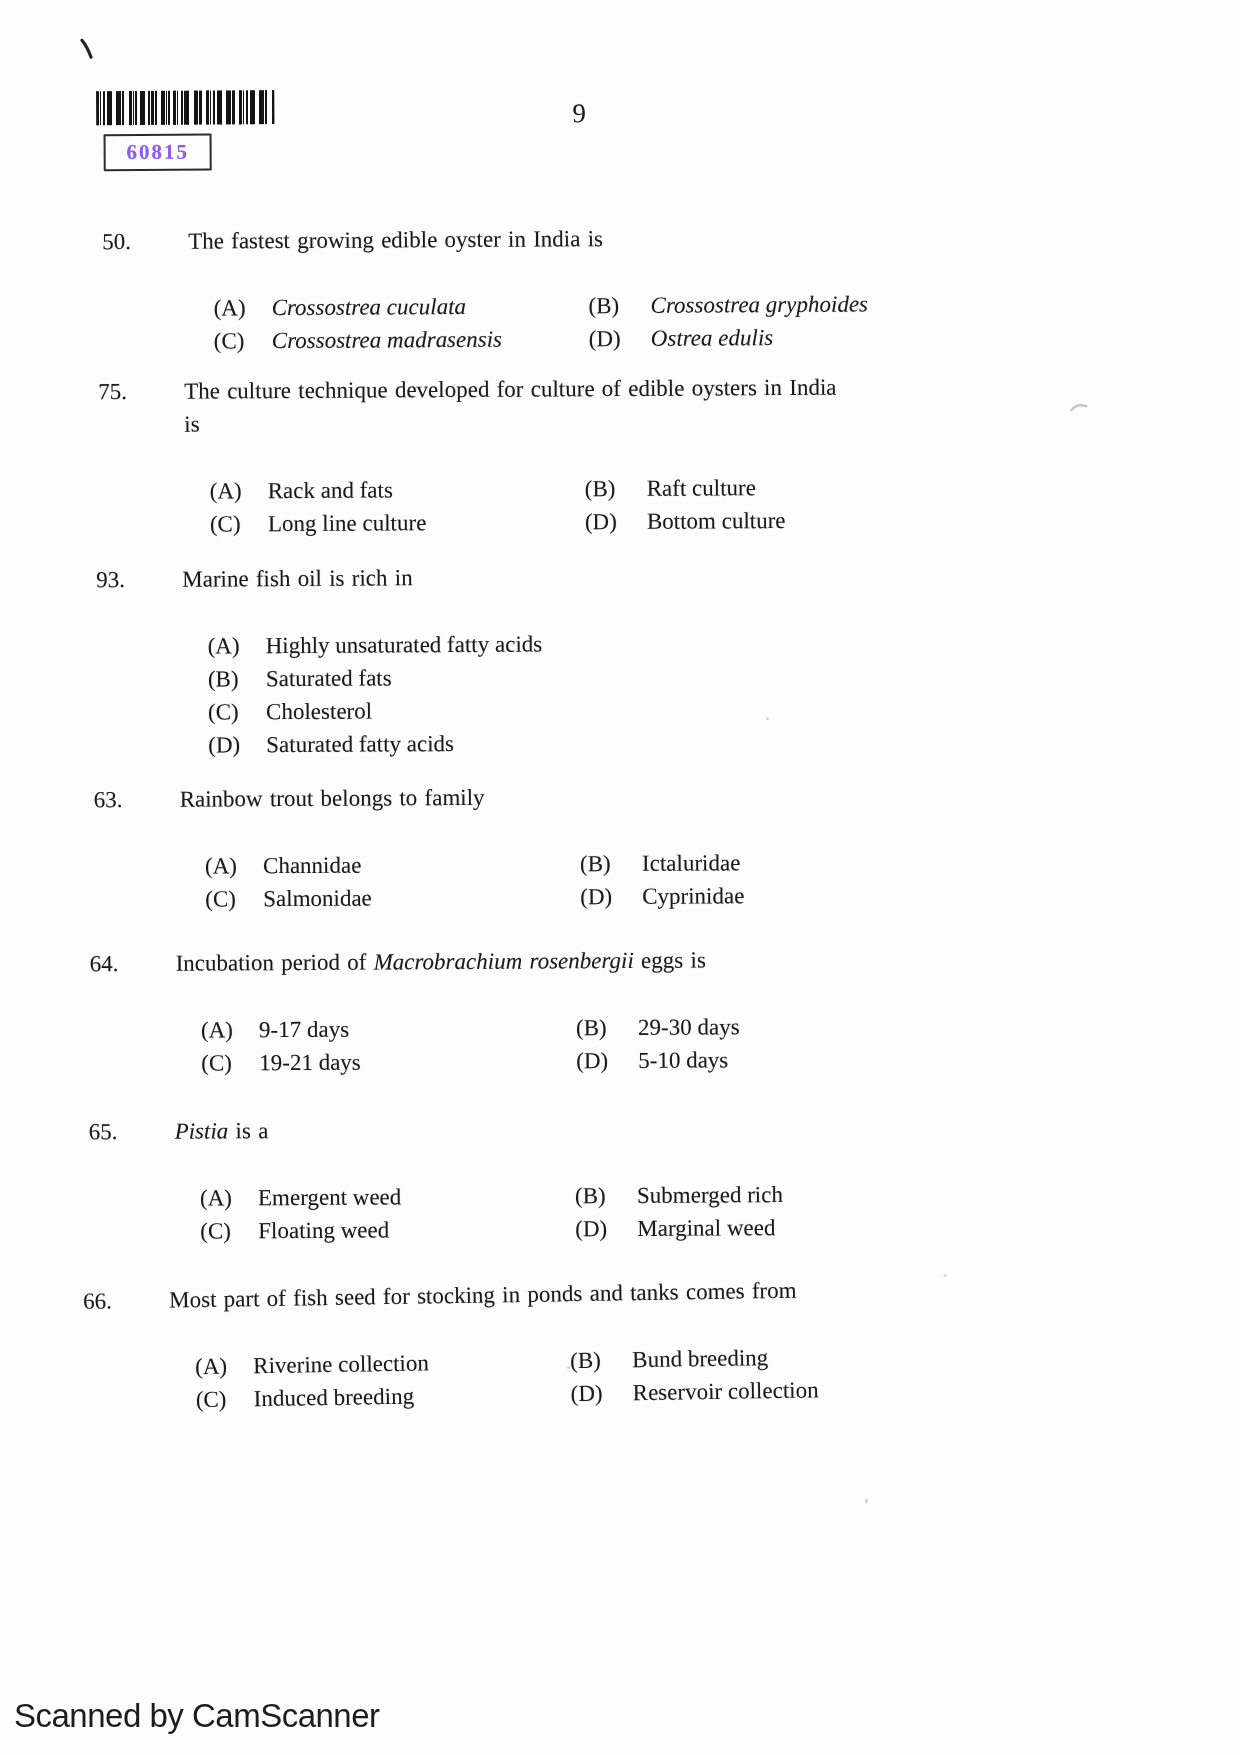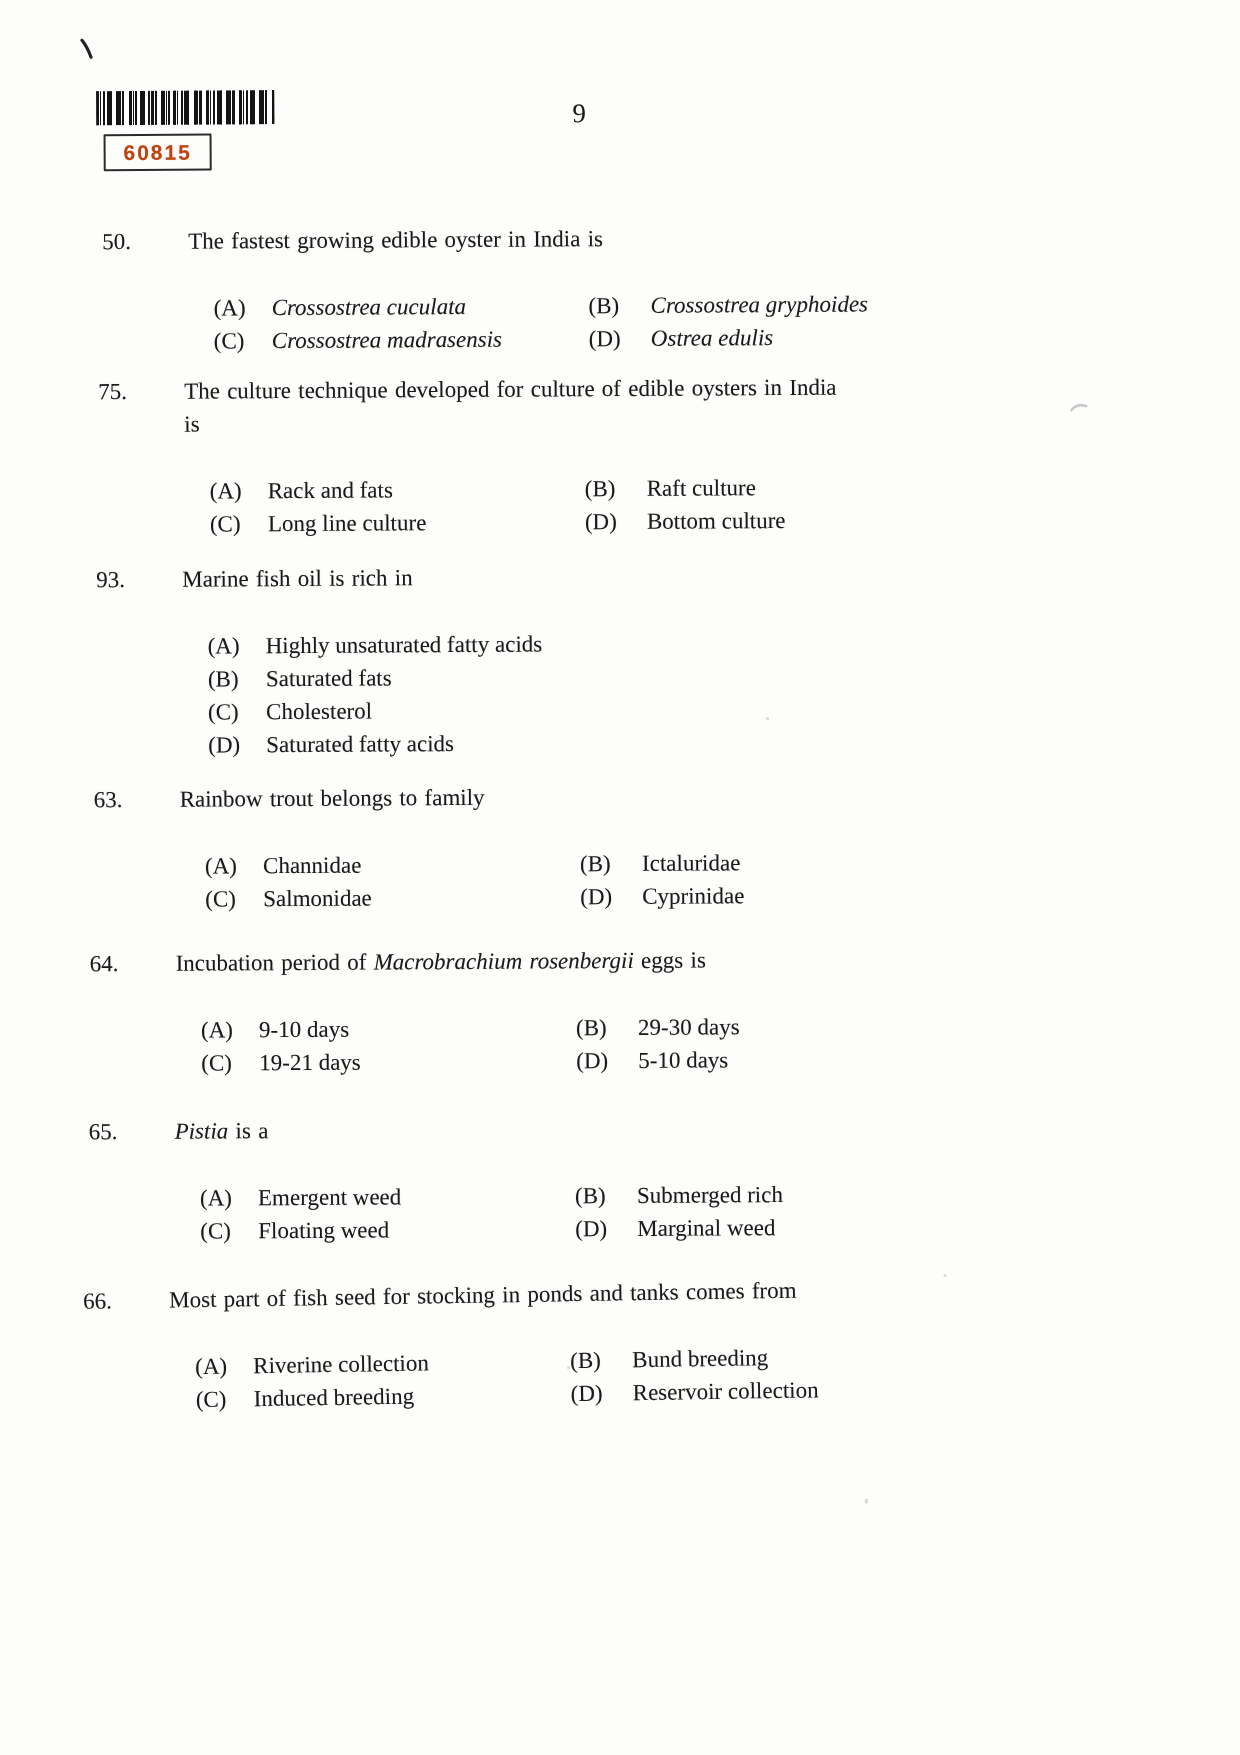--- a/index.html
+++ b/index.html
@@ -29,23 +29,23 @@
     background:
       repeating-linear-gradient(90deg, #141414 0 2px, transparent 2px 7px, #141414 7px 9px, transparent 9px 13px),
       repeating-linear-gradient(90deg, #141414 0 3px, transparent 3px 4px, #141414 4px 5px, transparent 5px 11px);
   }
   .code-box {
     position: absolute; left: 107px; top: 131px;
     width: 104px; height: 33px;
     border: 2px solid #2c2c2c;
     border-radius: 1px;
     display: flex; align-items: center; justify-content: center;
-    font-family: Liberation Sans, sans-serif;
+    font-family: Liberation Serif, serif;
     font-weight: bold; font-size: 21px; letter-spacing: 2px;
-    color: #c2410c;
+    color: #8b5cf6;
   }
   .page-number {
     position: absolute; left: 576px; top: 98px;
     font-size: 27px;
   }
   
   .question { position: absolute; font-size: 23px; }
   .q-head { display: flex; line-height: 33px; }
   .q-num { width: 86px; flex-shrink: 0; }
   .q-text { max-width: 778px; word-spacing: 1.5px; }
@@ -163,21 +163,21 @@
             <span class="opt-text"><span>Cyprinidae</span></span>
           </div>
         </div>
         <div class="question q4">
           <div class="q-head">
             <span class="q-num">64.</span>
             <span class="q-text"><span>Incubation period of </span><span class="it">Macrobrachium rosenbergii</span><span> eggs is</span></span>
           </div>
           <div class="options cols-2">
             <span class="opt-label">(A)</span>
-            <span class="opt-text"><span>9-10 days</span></span>
+            <span class="opt-text"><span>9-17 days</span></span>
             <span class="opt-label">(B)</span>
             <span class="opt-text"><span>29-30 days</span></span>
             <span class="opt-label">(C)</span>
             <span class="opt-text"><span>19-21 days</span></span>
             <span class="opt-label">(D)</span>
             <span class="opt-text"><span>5-10 days</span></span>
           </div>
         </div>
         <div class="question q5">
           <div class="q-head">
@@ -218,13 +218,14 @@
         <path d="M1 9 Q7 2 16 5" stroke="#9a9a9a" stroke-width="2.4" fill="none" stroke-linecap="round"></path>
       </svg>
     </div>
     <div class="speck sp1"></div>
     <div class="speck sp2"></div>
     <div class="speck sp3"></div>
     <div class="speck sp4"></div>
 
   </div>
 
+  <div class="footer">Scanned by CamScanner</div>
 </div>
 
 </body></html>

